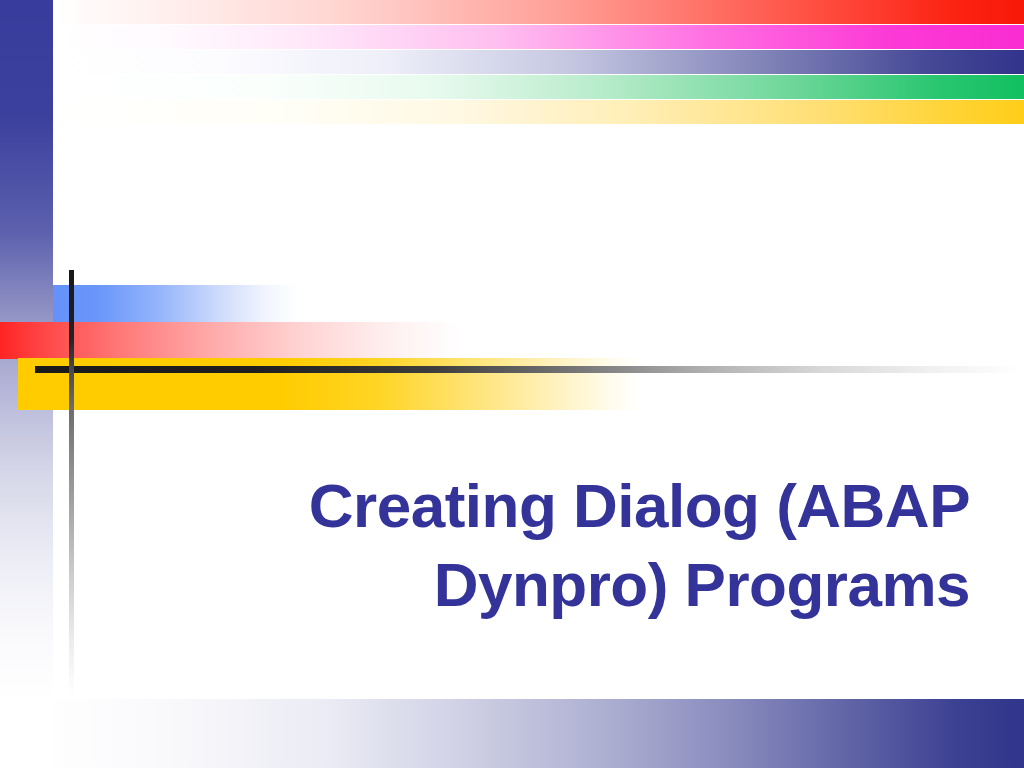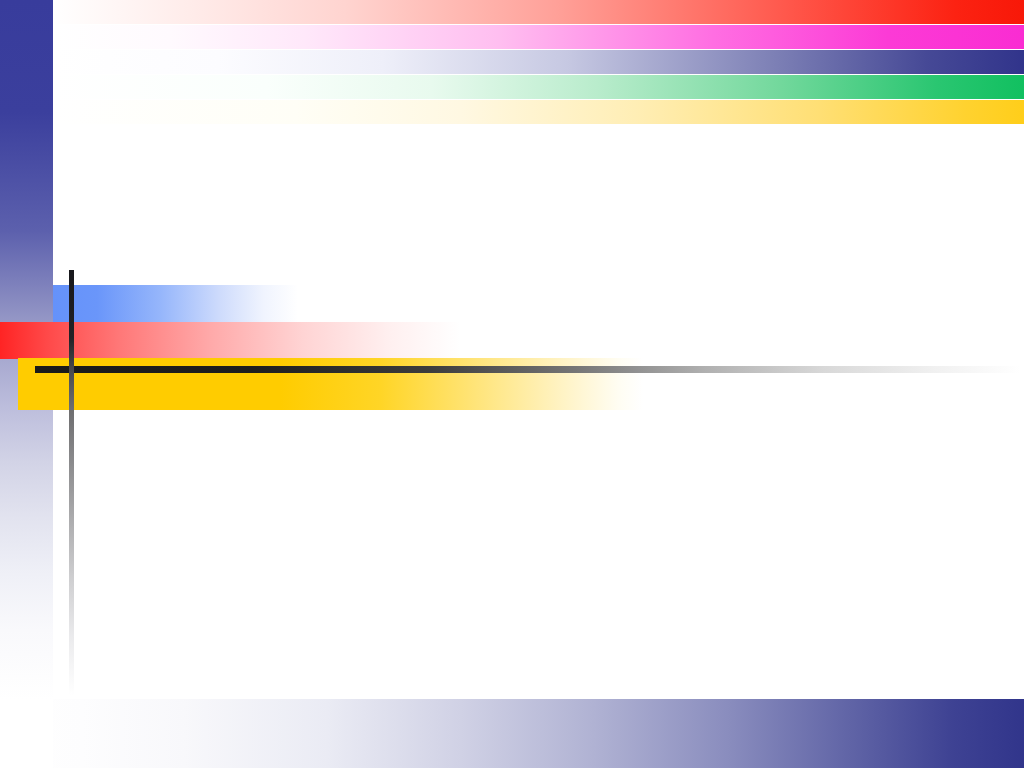--- a/index.html
+++ b/index.html
@@ -248,17 +248,19 @@
 
   <div class="sidebar-band"></div>
 
   <div class="mid-blue"></div>
   <div class="mid-red"></div>
   <div class="mid-yellow"></div>
 
   <div class="rule-horizontal"></div>
   <div class="rule-vertical"></div>
 
+  <div class="title-block">Creating Dialog (ABAP
+Dynpro) Programs</div>
 
   <div class="bottom-strip"></div>
   <div class="bottom-strip-leftcap"></div>
 
 </div>
 
 </body></html>

